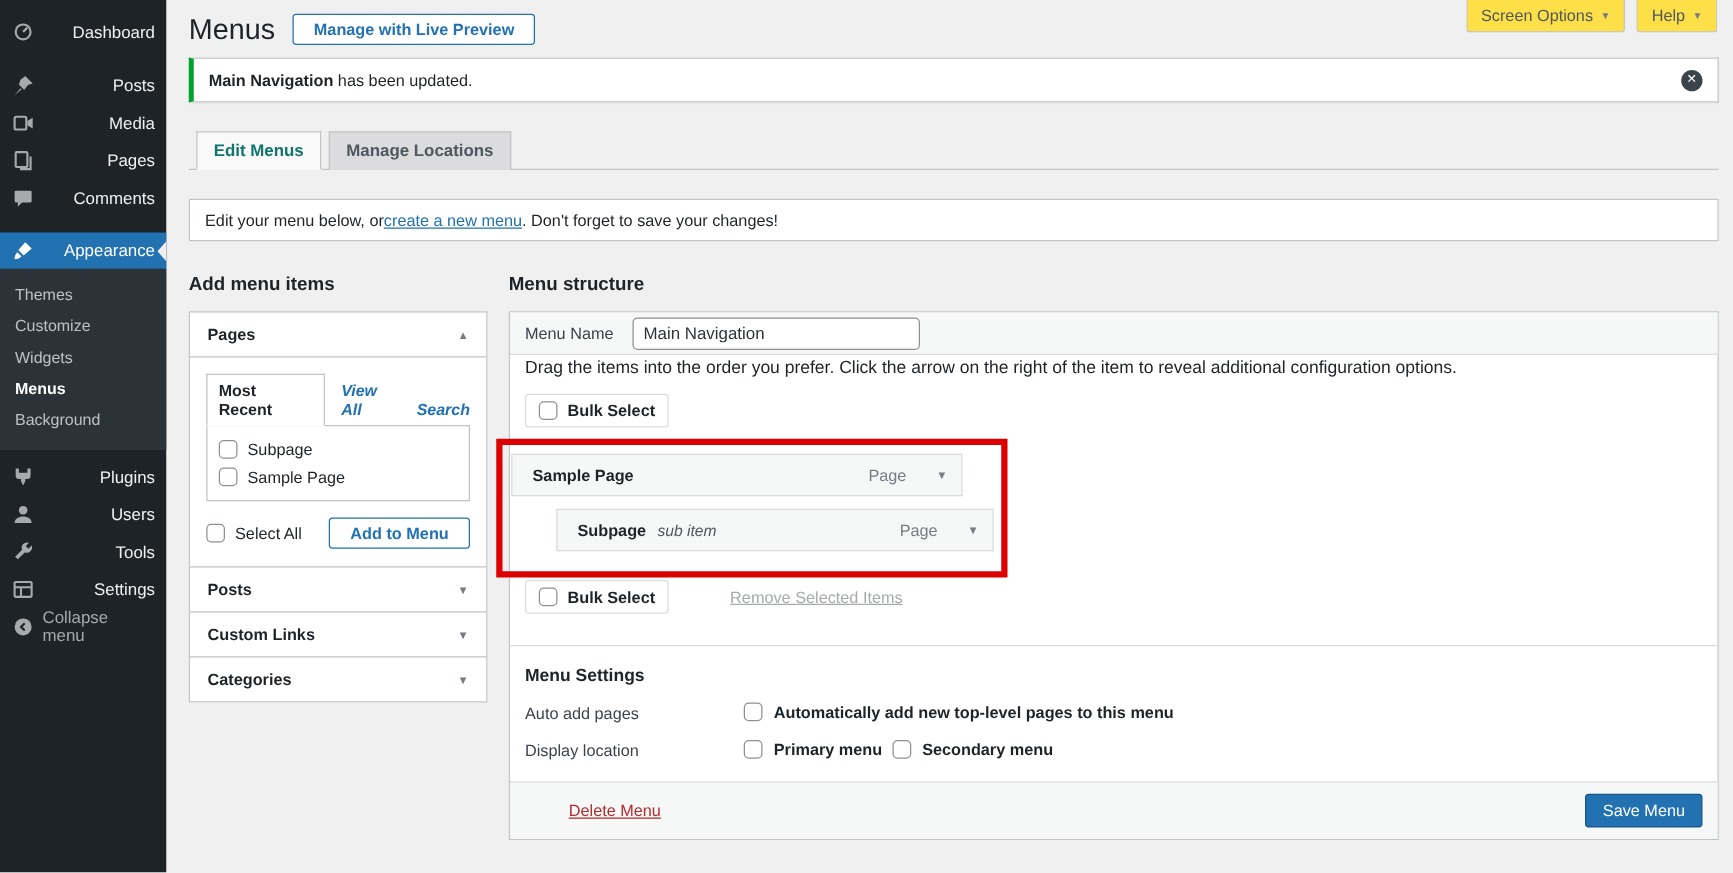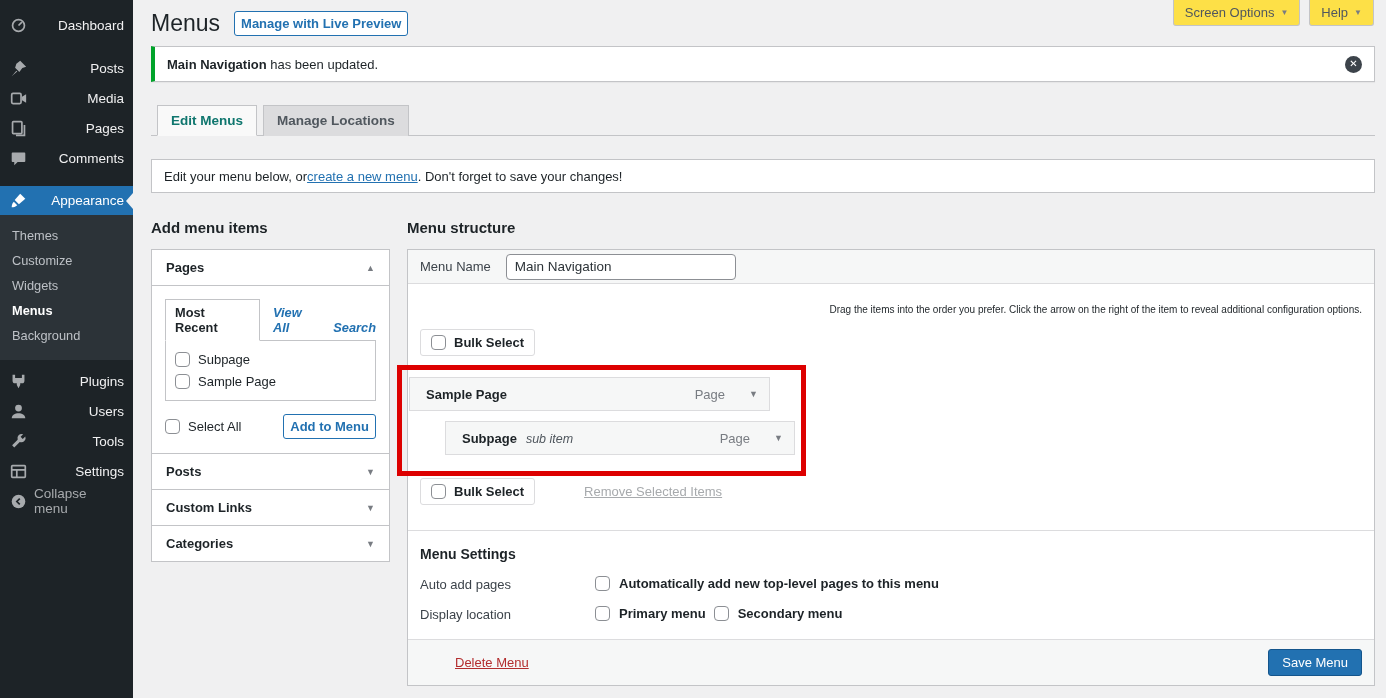--- a/index.html
+++ b/index.html
@@ -25,21 +25,21 @@
   .side-item.collapse { color:#a7aaad; margin-top:0; }
   
   .main { flex:1; position:relative; }
   .topbar-btns { position:absolute; top:0; right:12px; display:flex; gap:9px; z-index:5; }
   .topbar-btn { background:#fde047; border:1px solid #c3c4c7; border-top:none; border-radius:0 0 3px 3px;
     height:26px; padding:0 11px; display:flex; align-items:center; gap:6px; color:#50575e; font-size:13px; cursor:pointer; }
   .caret-down { font-size:8px; color:#787c82; }
   .title-row { display:flex; align-items:center; gap:14px; margin:10px 11px 0 18px; }
   .page-title { font-size:23px; font-weight:400; color:#1d2327; }
   .btn-secondary { background:#fff; border:1px solid #2271b1; border-radius:3px; color:#2271b1;
-    font-weight:bold; font-size:13px; padding:4px 6px; cursor:pointer; font-family:inherit; }
+    font-weight:bold; font-size:13px; padding:4px 16px; cursor:pointer; font-family:inherit; }
   .notice { margin:9px 11px 0 18px; background:#fff; border:1px solid #c3c4c7; border-left:4px solid #00a32a;
     height:36px; display:flex; align-items:center; padding:0 12px; box-shadow:0 1px 1px rgba(0,0,0,.04); }
   .notice .msg b { font-weight:bold; }
   .notice .spacer { flex:1; }
   .dismiss { width:17px; height:17px; border-radius:50%; background:#3c434a; color:#fff; font-size:10px;
     display:flex; align-items:center; justify-content:center; cursor:pointer; line-height:1; }
   .nav-tabs { margin:22px 11px 0 18px; border-bottom:1px solid #c3c4c7; display:flex; padding-left:6px; }
   .nav-tab { border:1px solid #c3c4c7; border-bottom:none; padding:7px 13px; font-size:13.5px; font-weight:bold;
     color:#50575e; background:#dcdcde; margin-right:6px; cursor:pointer; position:relative; top:1px; }
   .nav-tab.active { background:#f9f9f9; color:#0f766e; border-bottom:1px solid #f9f9f9; }
@@ -68,21 +68,21 @@
     border-radius:4px; background:#fff; cursor:pointer; margin:0; flex:0 0 15px; }
   .selectall-row { display:flex; align-items:center; justify-content:space-between; margin-top:13px; }
   .selectall-left { display:flex; align-items:center; gap:8px; }
   
   .structure-box { background:#fff; border:1px solid #c3c4c7; position:relative; }
   .name-row { background:#f6f7f7; border-bottom:1px solid #dcdcde; display:flex; align-items:center;
     gap:15px; padding:4px 12px; height:34px; }
   .name-row label { font-size:13px; color:#3c434a; }
   .name-input { width:230px; height:26px; border:1px solid #8c8f94; border-radius:4px; padding:0 8px;
     font-size:13.5px; font-family:inherit; color:#2c3338; }
-  .drag-hint { margin:20px 12px 0 12px; font-size:10px; color:#1d2327;text-align:right; }
+  .drag-hint { margin:1px 12px 0 12px; font-size:14px; color:#1d2327; }
   .bulk-box { display:inline-flex; align-items:center; gap:8px; background:#fff; border:1px solid #dcdcde;
     border-radius:3px; padding:5px 10px; font-weight:bold; font-size:13px; cursor:pointer; }
   .bulk1 { margin:14px 0 0 12px; }
   .items-zone { position:relative; margin:21px 12px 0 1px; }
   .red-frame { position:absolute; left:-12px; top:-12px; width:409px; height:111px;
     border:5px solid #dd0000; pointer-events:none; z-index:3; }
   .menu-bar { height:34px; background:#f6f7f7; border:1px solid #dcdcde; display:flex; align-items:center;
     justify-content:space-between; padding:0 11px 0 16px; cursor:grab; position:relative; z-index:1; }
   .menu-bar .left { display:flex; align-items:baseline; gap:9px; }
   .menu-bar .ttl { font-weight:bold; font-size:13px; color:#1d2327; }

